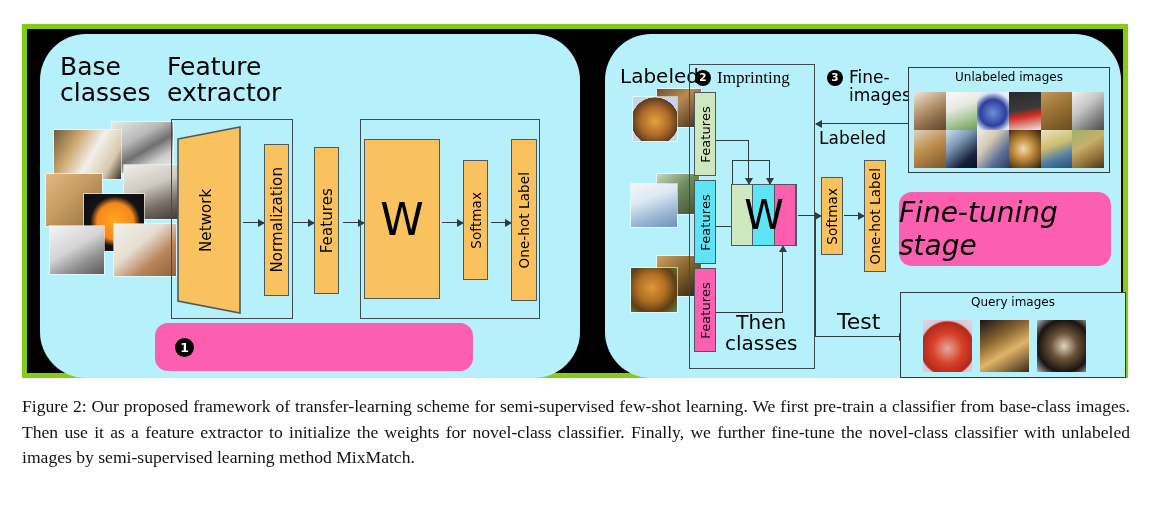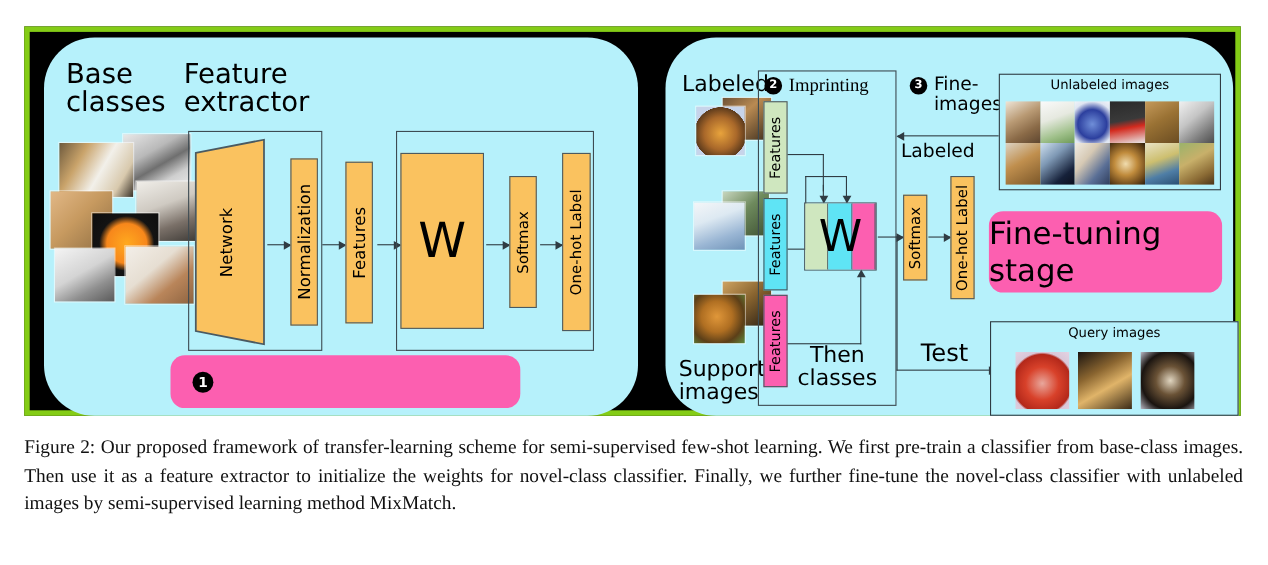--- a/index.html
+++ b/index.html
@@ -169,22 +169,20 @@
 
     <div class="banner" style="left:115px;top:289px;width:298px;height:48px;padding-left:20px;">
       <span class="badge">1</span>
     </div>
   </div>
 
   <div class="panel" id="panel-right">
 
     <div class="lbl" style="left:15px;top:32px;font-size:20px;">Labeled</div>
 
-    <div class="lbl" style="left:12px;top:291px;font-size:20px;">Support
-images</div>
 
     <div>
       <div class="photo" style="left:52px;top:55px;width:44px;height:38px;
            background:linear-gradient(140deg,#6d5236 0%,#b98a52 40%,#3c2d1d 100%);"></div>
       <div class="photo" style="left:28px;top:63px;width:44px;height:44px;
            background:radial-gradient(circle at 50% 55%, #e8a33c 0%, #a9682a 45%, #5d3b1c 72%, #c7d4ea 73%, #c7d4ea 100%);"></div>
 
       <div class="photo" style="left:52px;top:140px;width:42px;height:40px;
            background:linear-gradient(140deg,#c9d7c0 0%,#6e8a5d 45%,#3f5234 100%);"></div>
       <div class="photo" style="left:26px;top:150px;width:46px;height:43px;
@@ -268,21 +266,21 @@
         <div class="thumb" style="background:linear-gradient(140deg,#f1f1f1 0%,#c5c5c5 40%,#7b7b7b 75%,#4c4c4c 100%);"></div>
         <div class="thumb" style="background:linear-gradient(150deg,#dcd3c4 0%,#c08f4e 45%,#7a5628 100%);"></div>
         <div class="thumb" style="background:linear-gradient(140deg,#cfe0ef 0%,#7f99b5 35%,#16213a 75%,#0b0f1c 100%);"></div>
         <div class="thumb" style="background:linear-gradient(130deg,#f0ece4 0%,#d6c9b4 35%,#5a6f96 70%,#2f3d5c 100%);"></div>
         <div class="thumb" style="background:radial-gradient(circle at 45% 50%,#f0dcae 0%,#c08b3c 40%,#6e4a1c 75%,#2a1c0c 100%);"></div>
         <div class="thumb" style="background:linear-gradient(160deg,#e9e3c6 0%,#cdbf6f 40%,#4f7ea6 70%,#2a4f72 100%);"></div>
         <div class="thumb" style="background:linear-gradient(150deg,#9ab36a 0%,#c8b06a 40%,#8a6a34 75%,#4a3418 100%);"></div>
       </div>
     </div>
 
-    <div class="banner" style="left:294px;top:158px;width:212px;height:74px;justify-content:flex-end;">
+    <div class="banner" style="left:294px;top:158px;width:212px;height:74px;justify-content:flex-end;font-style:italic;">
       <span style="font-size:28px;">Fine-tuning stage</span>
     </div>
 
     <div class="line" style="left:210px;top:181px;width:1.4px;height:122px;"></div>
     <div class="arrow" style="left:210px;top:302px;width:90px;"></div>
     <div class="lbl" style="left:232px;top:276px;font-size:22px;">Test</div>
 
     <div class="imgbox" style="left:295px;top:258px;width:226px;height:86px;">
       <div class="cap">Query images</div>
       <div class="thumbgrid" style="left:22px;top:27px;width:163px;height:52px;grid-template-columns:repeat(3,1fr);gap:8px;">

